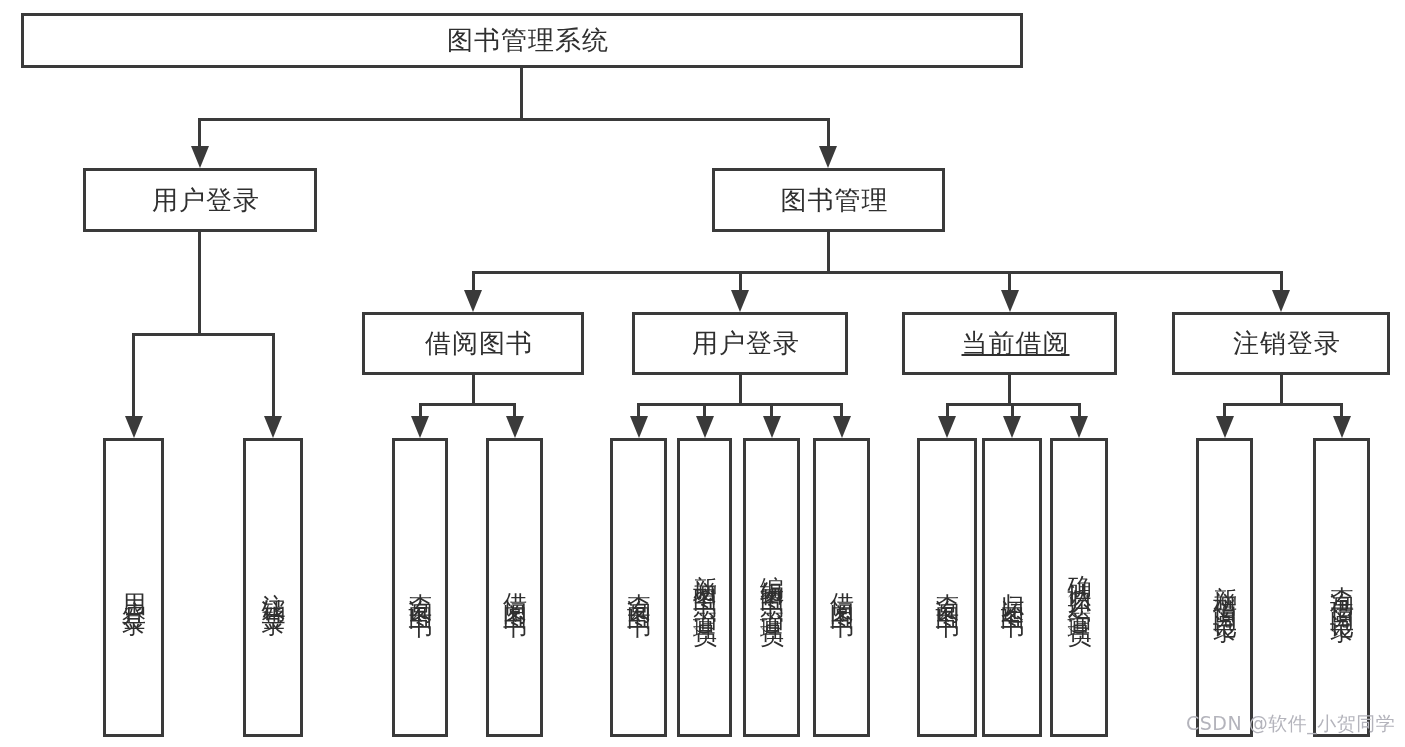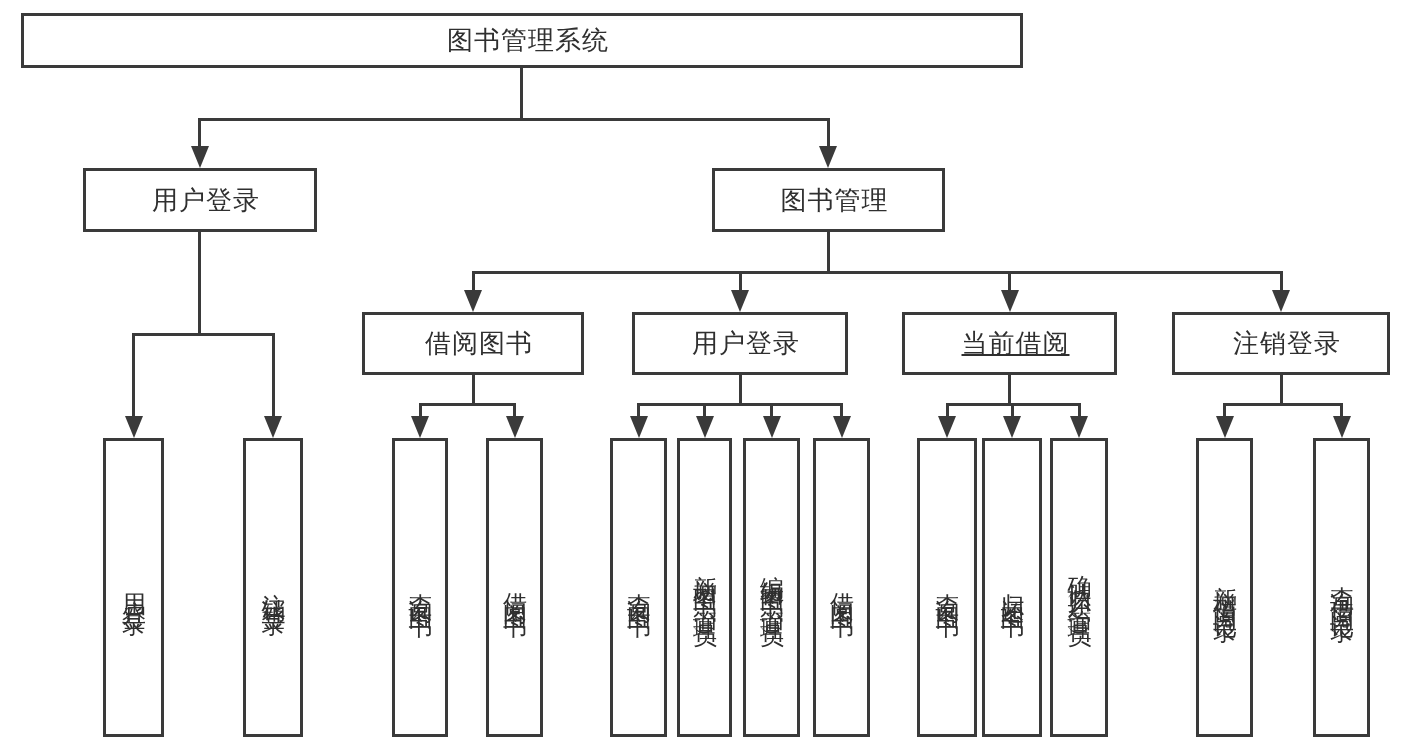--- a/index.html
+++ b/index.html
@@ -125,14 +125,15 @@
     <span>确认归还（管理员）</span>
   </div>
 
   <div class="box leafbox" style="left:1196px;width:57px;">
     <span>新增借阅记录</span>
   </div>
   <div class="box leafbox" style="left:1313px;width:57px;">
     <span>查询借阅记录</span>
   </div>
 
+  <div class="watermark">CSDN @软件_小贺同学</div>
 
 </div>
 
 </body></html>

